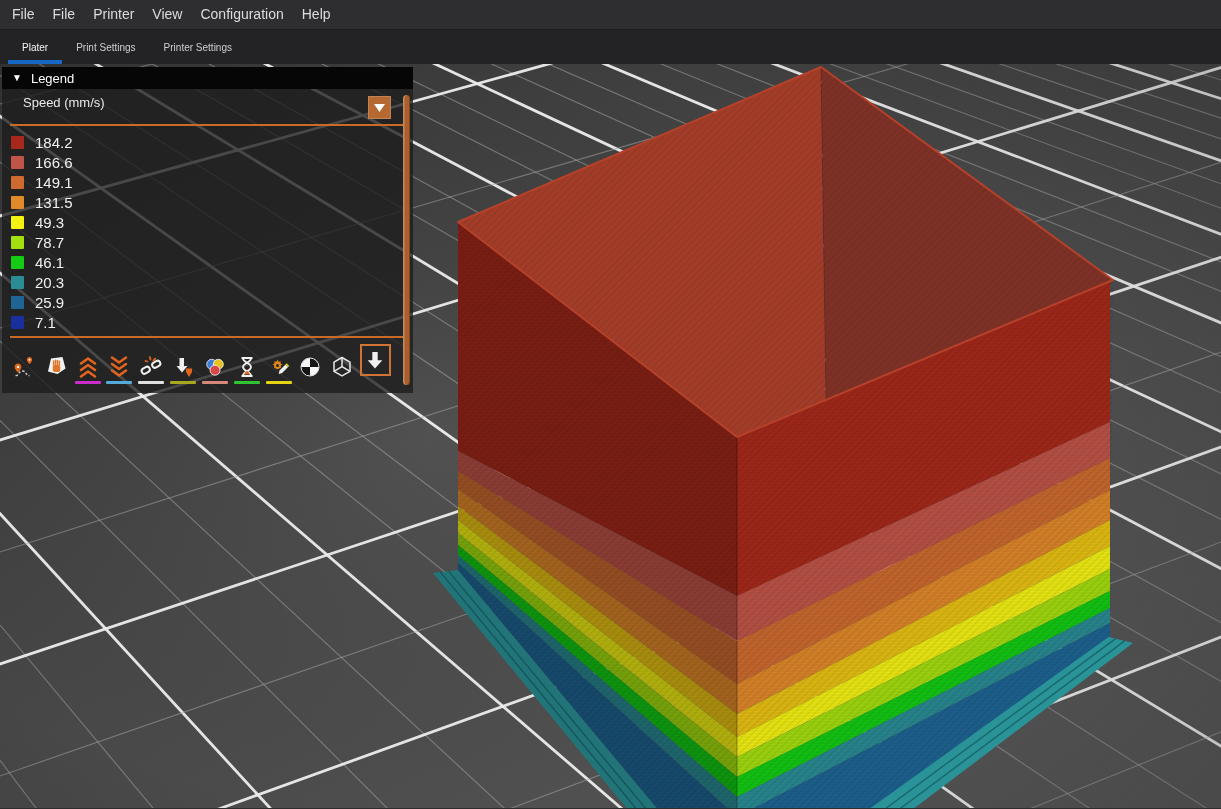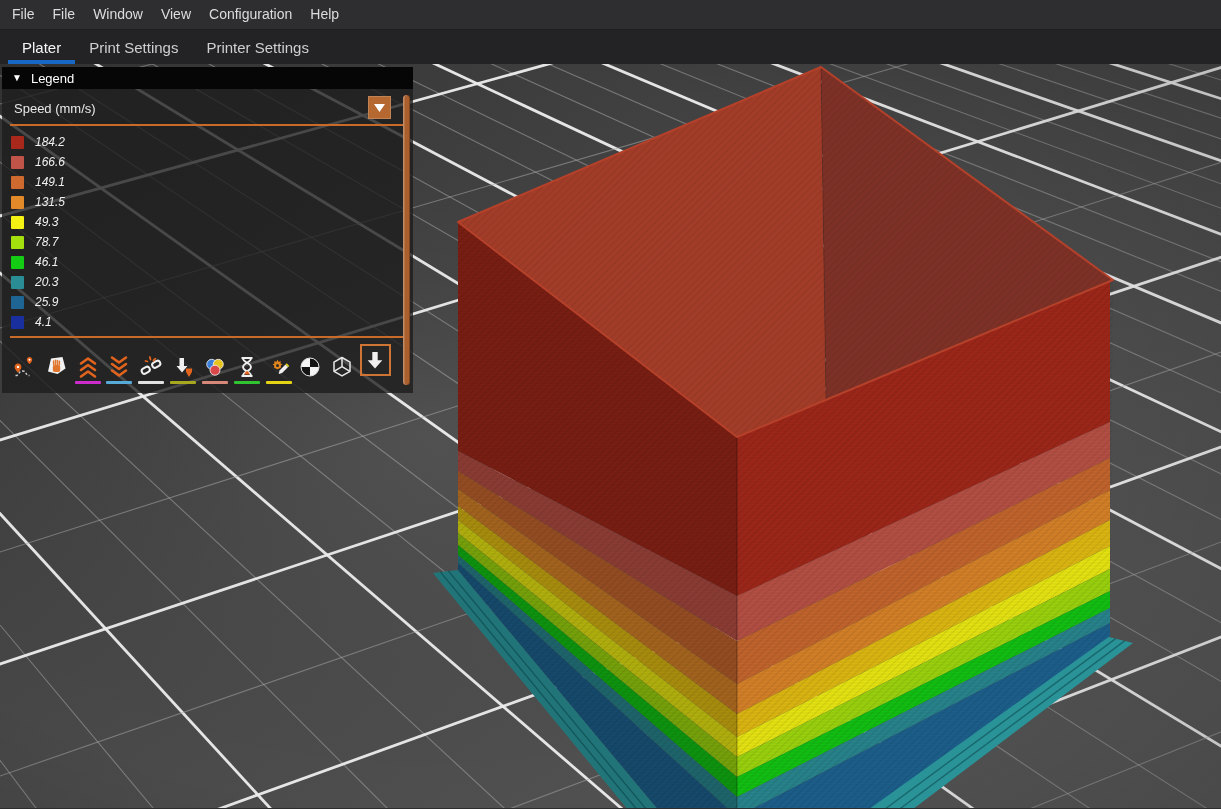--- a/index.html
+++ b/index.html
@@ -21,51 +21,51 @@
     padding-left:3px;border-bottom:1px solid #1e1e1e;
   }
   .menu-item{
     color:#dcdcdc;font-size:14px;line-height:29px;padding:0 9px;white-space:nowrap;
   }
   
   .tabbar{
     height:34px;background:#232325;display:flex;align-items:stretch;padding-left:8px;
   }
   .tab{
-    color:#cfcfcf;font-size:15px;display:flex;align-items:center;
+    color:#cfcfcf;font-size:10px;display:flex;align-items:center;
     padding:0 14px;white-space:nowrap;text-align:center;
   }
   .tab.active{color:#f5f5f5;}
   
   .viewport{position:relative;width:1221px;height:744px;overflow:hidden;background:#3a3a3a;}
   #scene{position:absolute;left:0;top:0;}
   
   .legend-panel{position:absolute;left:2px;top:3px;width:411px;}
   .legend-header{
     height:22px;background:#060606;color:#ffffff;font-size:13px;
     display:flex;align-items:center;padding-left:10px;gap:9px;
   }
   .legend-header .tri{font-size:10px;color:#fff;line-height:1;}
   .legend-body{
     position:relative;background:rgba(28,28,28,0.78);
     padding:4px 0 7px 0;
   }
-  .combo-row{height:27px;margin:2px 8px 0 8px;position:relative;display:flex;align-items:center;}
+  .combo-row{height:27px;margin:2px 8px 0 17px;position:relative;display:flex;align-items:flex-start;}
   .combo-label{color:#e9e9e9;font-size:13px;padding-left:4px;}
   .combo-btn{
     position:absolute;right:14px;top:1px;width:23px;height:23px;background:var(--combo);
     display:flex;align-items:center;justify-content:center;
     box-shadow:inset 0 0 0 1px rgba(255,255,255,0.18);
   }
   .combo-btn svg{width:13px;height:10px;display:block;}
   .sep{border-top:2px solid var(--accent);margin:2px 8px 0 8px;}
   .scale{padding:6px 0 2px 0;}
   .scale-row{display:flex;align-items:center;height:20px;padding-left:9px;}
   .swatch{width:13px;height:13px;margin-right:11px;border-radius:1px;flex:none;}
-  .scale-label{color:#f0f0f0;font-size:12px;font-style:italic;}
+  .scale-label{color:#f0f0f0;font-size:15px;}
   .icon-row{
     display:flex;justify-content:space-between;align-items:flex-end;
     margin:6px 22px 2px 8px;height:40px;
   }
   .tool{display:flex;flex-direction:column;align-items:center;width:28px;}
   .tool .tico{display:block;width:24px;height:24px;}
   .tool .tico svg{width:24px;height:24px;display:block;}
   .tool .ul{width:26px;height:3px;margin-top:2px;border-radius:1px;}
   .tool.boxed{
     border:2px solid var(--boxb);width:31px;padding:3px 0 1px 0;align-self:flex-start;
@@ -75,21 +75,21 @@
     background:var(--scroll);
     box-shadow:inset 1.5px 0 0 rgba(255,255,255,0.28), inset -1px 0 0 rgba(0,0,0,0.25);
   }
 </style>
 </head>
 <body>
 
 <div class="menubar" id="menubar">
     <div class="menu-item">File</div>
     <div class="menu-item">File</div>
-    <div class="menu-item">Window</div>
+    <div class="menu-item">Printer</div>
     <div class="menu-item">View</div>
     <div class="menu-item">Configuration</div>
     <div class="menu-item">Help</div>
   </div>
 
 <div class="tabbar" id="tabbar">
     <div class="tab active" style="box-shadow: rgb(22, 104, 196) 0px -4px 0px inset;">Plater</div>
     <div class="tab">Print Settings</div>
     <div class="tab">Printer Settings</div>
   </div>
@@ -259,21 +259,21 @@
           <div class="scale-row">
             <div class="swatch" style="background: rgb(42, 140, 148);"></div>
             <div class="scale-label">20.3</div>
           </div>
           <div class="scale-row">
             <div class="swatch" style="background: rgb(30, 101, 148);"></div>
             <div class="scale-label">25.9</div>
           </div>
           <div class="scale-row">
             <div class="swatch" style="background: rgb(26, 47, 158);"></div>
-            <div class="scale-label">4.1</div>
+            <div class="scale-label">7.1</div>
           </div>
         </div>
       <div class="sep"></div>
       <div class="icon-row" id="iconRow">
           <div class="tool">
             <span class="tico">
               <svg viewBox="0 0 24 24">
                 <path d="M3.5 20.5c4.5 0 2.5-4.5 7-4.5s2.5 4.5 7 4.5" fill="none" stroke="#c9c9c9" stroke-width="1.5" stroke-dasharray="2.4 1.8"></path>
                 <path d="M6 8.5c-1.9 0-3.4 1.5-3.4 3.4 0 2.4 3.4 5.6 3.4 5.6s3.4-3.2 3.4-5.6C9.4 10 7.9 8.5 6 8.5z" fill="#e2641c"></path>
                 <circle cx="6" cy="11.9" r="1.2" fill="#fff"></circle>

